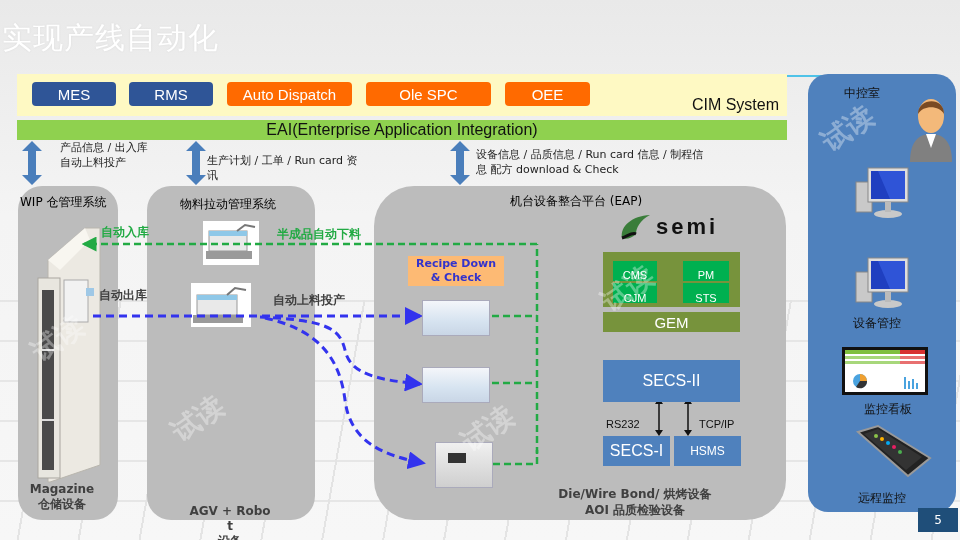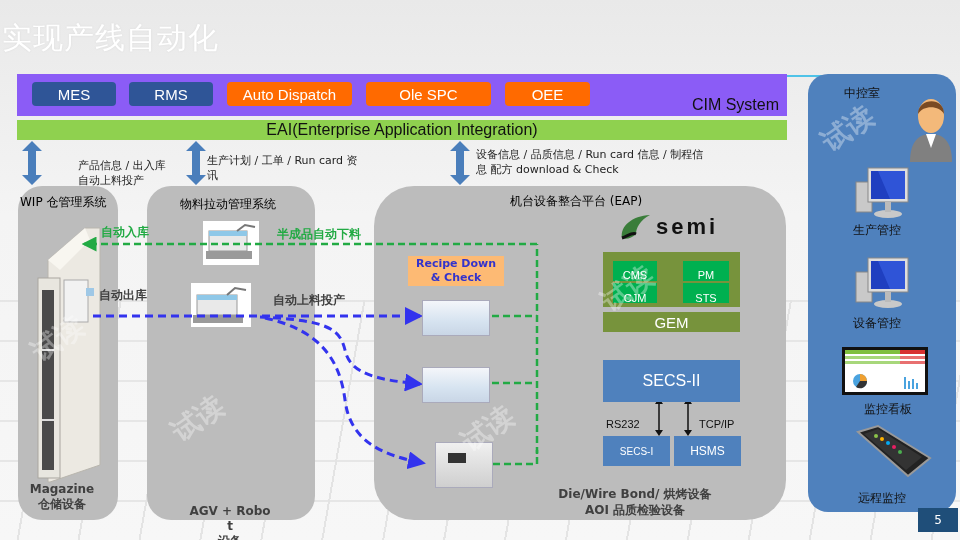--- a/index.html
+++ b/index.html
@@ -15,21 +15,21 @@
     background:
       repeating-linear-gradient(100deg, transparent 0 58px, #dcdcdc 58px 60px),
       repeating-linear-gradient(0deg, transparent 0 38px, #e0e0e0 38px 40px);
     opacity: .7;
   }
   .slide-title {
     left: 2px; top: 18px; font-size: 30px; color: #ffffff;
     text-shadow: 0 0 2px #d8d8d8; letter-spacing: 1px;
   }
   .topline { left: 600px; top: 75px; width: 310px; height: 2px; background: #4fc3e8; }
-  .cim-bar { left: 17px; top: 74px; width: 770px; height: 42px; background: #8b5cf6; }
+  .cim-bar { left: 17px; top: 74px; width: 770px; height: 42px; background: #fef9c3; }
   .sys-btn {
     position: absolute; top: 8px; height: 24px; border-radius: 4px;
     color: #fff; font-size: 15px; display: flex; align-items: center; justify-content: center;
     font-family: "Liberation Sans", sans-serif;
   }
   .sys-btn.blue { background: #2f5597; }
   .sys-btn.orange { background: #ff6a00; }
   .cim-label { position: absolute; right: 8px; bottom: 2px; font-size: 16px; color: #111; font-family: "Liberation Sans", sans-serif; }
   .eai-bar {
     left: 17px; top: 120px; width: 770px; height: 20px; background: #8fd14f;
@@ -85,21 +85,21 @@
 <svg class="dbl-arrow" style="left:22px;top:141px;" viewBox="0 0 20 44">
   <path d="M10 0 L20 10 L14 10 L14 34 L20 34 L10 44 L0 34 L6 34 L6 10 L0 10 Z" fill="#4a7ebb"></path>
 </svg>
 <svg class="dbl-arrow" style="left:186px;top:141px;" viewBox="0 0 20 44">
   <path d="M10 0 L20 10 L14 10 L14 34 L20 34 L10 44 L0 34 L6 34 L6 10 L0 10 Z" fill="#4a7ebb"></path>
 </svg>
 <svg class="dbl-arrow" style="left:450px;top:141px;" viewBox="0 0 20 44">
   <path d="M10 0 L20 10 L14 10 L14 34 L20 34 L10 44 L0 34 L6 34 L6 10 L0 10 Z" fill="#4a7ebb"></path>
 </svg>
 
-<div class="info-text" style="left:60px;top:158px;margin-left:18px;">
+<div class="info-text" style="left:60px;top:140px;">
   <div>产品信息 / 出入库</div>
   <div>自动上料投产</div>
 </div>
 <div class="info-text" style="left:207px;top:153px;">
   <div>生产计划 / 工单 /  Run card 资</div>
   <div>讯</div>
 </div>
 <div class="info-text" style="left:476px;top:147px;">
   <div>设备信息 / 品质信息 /  Run card 信息 / 制程信</div>
   <div>息 配方 download &amp; Check</div>
@@ -204,21 +204,21 @@
   <div class="gem-inner" style="left:10px;top:9px;width:44px;height:20px;line-height:28px;">CMS</div>
   <div class="gem-inner" style="left:80px;top:9px;width:46px;height:20px;line-height:28px;">PM</div>
   <div class="gem-inner" style="left:10px;top:31px;width:44px;height:20px;line-height:30px;">CJM</div>
   <div class="gem-inner" style="left:80px;top:31px;width:46px;height:20px;line-height:30px;">STS</div>
 </div>
 <div class="abs gem-bar">GEM</div>
 
 <div class="secs-box" style="left:603px;top:360px;width:137px;height:42px;font-size:16px;">SECS-II</div>
 <div class="proto-label" style="left:606px;top:418px;">RS232</div>
 <div class="proto-label" style="left:699px;top:418px;">TCP/IP</div>
-<div class="secs-box" style="left:603px;top:436px;width:67px;height:30px;font-size:10px;">SECS-I</div>
+<div class="secs-box" style="left:603px;top:436px;width:67px;height:30px;font-size:16px;">SECS-I</div>
 <div class="secs-box" style="left:674px;top:436px;width:67px;height:30px;font-size:12px;">HSMS</div>
 
 <div class="abs blue-text" style="left:540px;top:486px;width:190px;text-align:center;line-height:16px;font-size:12px;">
   <div>Die/Wire Bond/ 烘烤设备</div>
   <div>AOI 品质检验设备</div>
 </div>
 
 <div class="abs right-panel">
   <div class="rp-label" style="top:11px;left:-20px;">中控室</div>
 
@@ -230,21 +230,20 @@
   </svg>
 
   <svg style="position:absolute;left:46px;top:92px;" width="56" height="55" viewBox="0 0 56 55">
     <rect x="2" y="16" width="16" height="30" fill="#c9c9c9" stroke="#888"></rect>
     <rect x="14" y="2" width="40" height="34" fill="#ddd" stroke="#888"></rect>
     <rect x="17" y="5" width="34" height="28" fill="#1f3fc0"></rect>
     <path d="M24 5 L36 33 L51 33 L51 5 Z" fill="#3b63e6" opacity=".6"></path>
     <ellipse cx="34" cy="48" rx="14" ry="4" fill="#c9c9c9"></ellipse>
     <rect x="31" y="36" width="6" height="10" fill="#bbb"></rect>
   </svg>
-  <div class="rp-label" style="top:148px;left:-5px;">生产管控</div>
 
   <svg style="position:absolute;left:46px;top:182px;" width="56" height="55" viewBox="0 0 56 55">
     <rect x="2" y="16" width="16" height="30" fill="#c9c9c9" stroke="#888"></rect>
     <rect x="14" y="2" width="40" height="34" fill="#ddd" stroke="#888"></rect>
     <rect x="17" y="5" width="34" height="28" fill="#1f3fc0"></rect>
     <path d="M24 5 L36 33 L51 33 L51 5 Z" fill="#3b63e6" opacity=".6"></path>
     <ellipse cx="34" cy="48" rx="14" ry="4" fill="#c9c9c9"></ellipse>
     <rect x="31" y="36" width="6" height="10" fill="#bbb"></rect>
   </svg>
   <div class="rp-label" style="top:241px;left:-5px;">设备管控</div>

